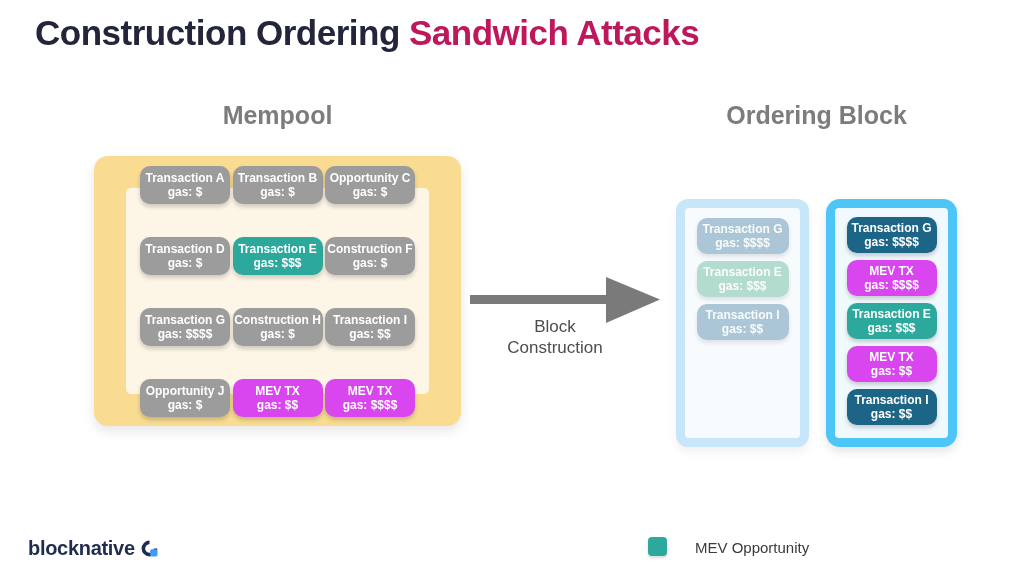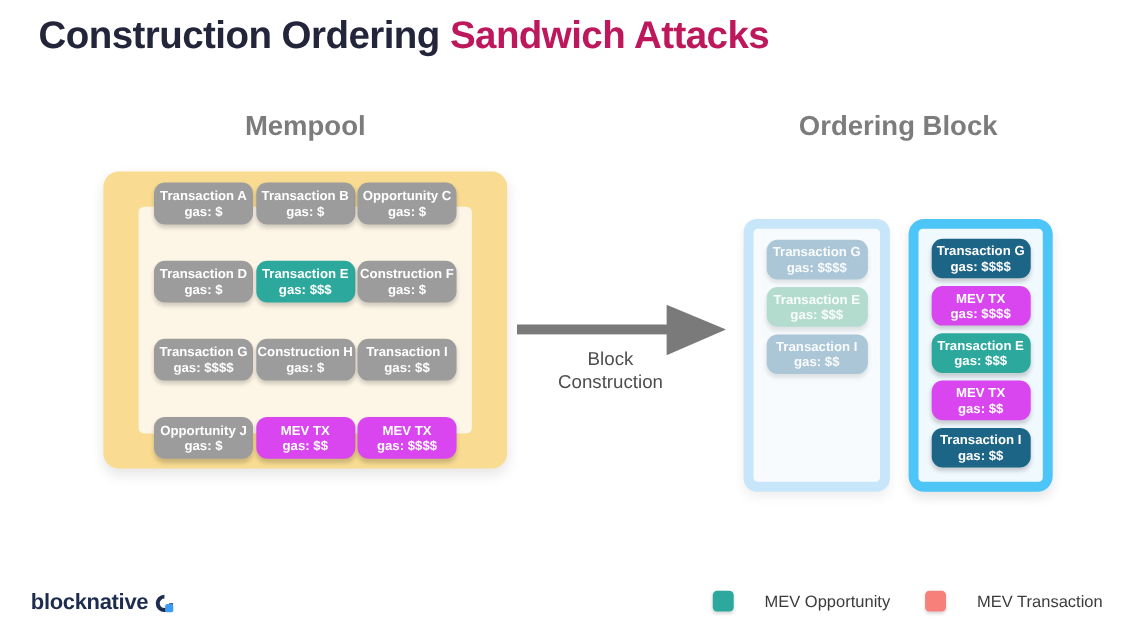--- a/index.html
+++ b/index.html
@@ -241,24 +241,20 @@
       </div>
   </div>
 
   <div class="legend">
 
       <div class="legend-item">
         <div class="legend-swatch" style="background-color: rgb(44, 168, 156);"></div>
         <div class="legend-label">MEV Opportunity</div>
       </div>
 
-      <div class="legend-item">
-        <div class="legend-swatch" style="background-color: rgb(248, 128, 122);"></div>
-        <div class="legend-label">MEV Transaction</div>
-      </div>
     </div>
 
   <div class="logo">
     <span class="logo-text">blocknative</span>
     <svg width="19" height="19" viewBox="0 0 18 18">
       <path d="M9 1.5 a7.5 7.5 0 1 0 7.5 7.5 l-3.4 0 a4.1 4.1 0 1 1 -4.1 -4.1 z" fill="#1E2C4F"></path>
       <rect x="9.6" y="9.6" width="7" height="7" rx="1.6" fill="#3D9CF5"></rect>
     </svg>
   </div>
 

